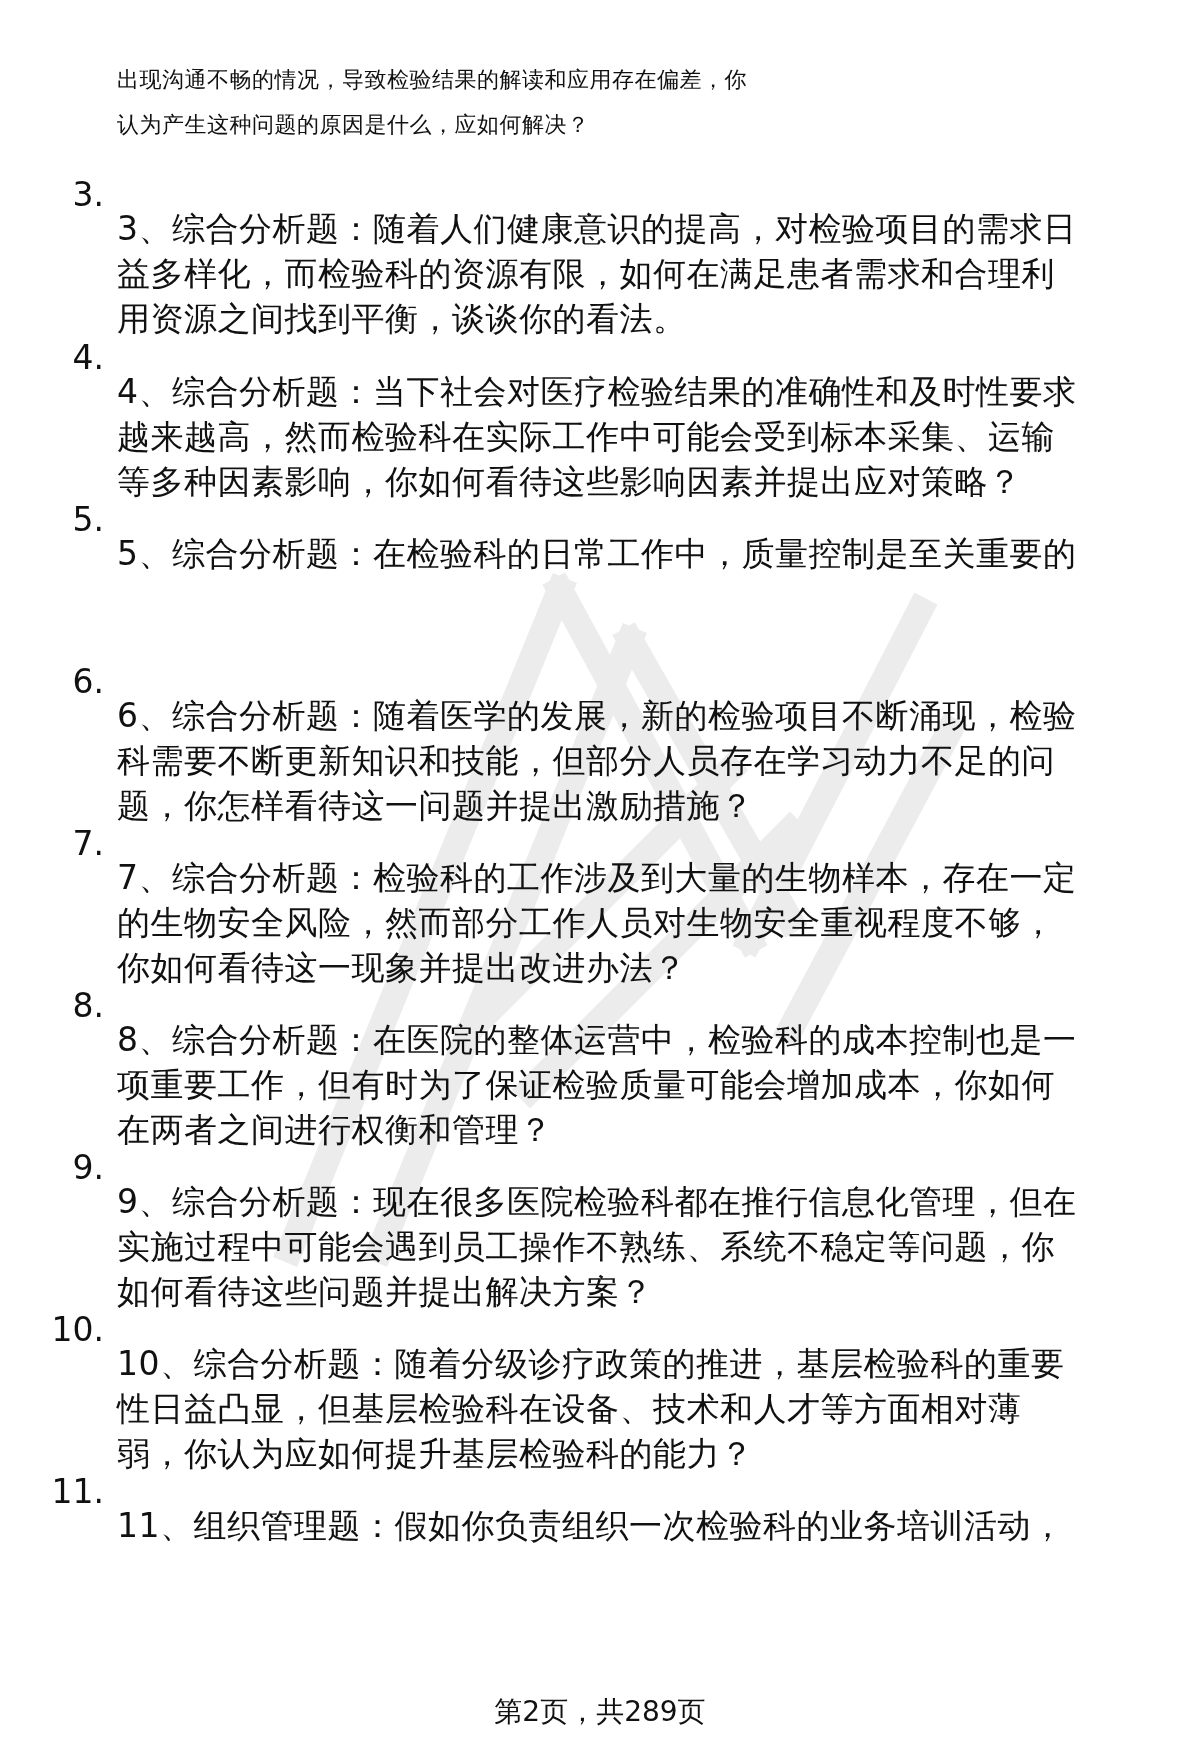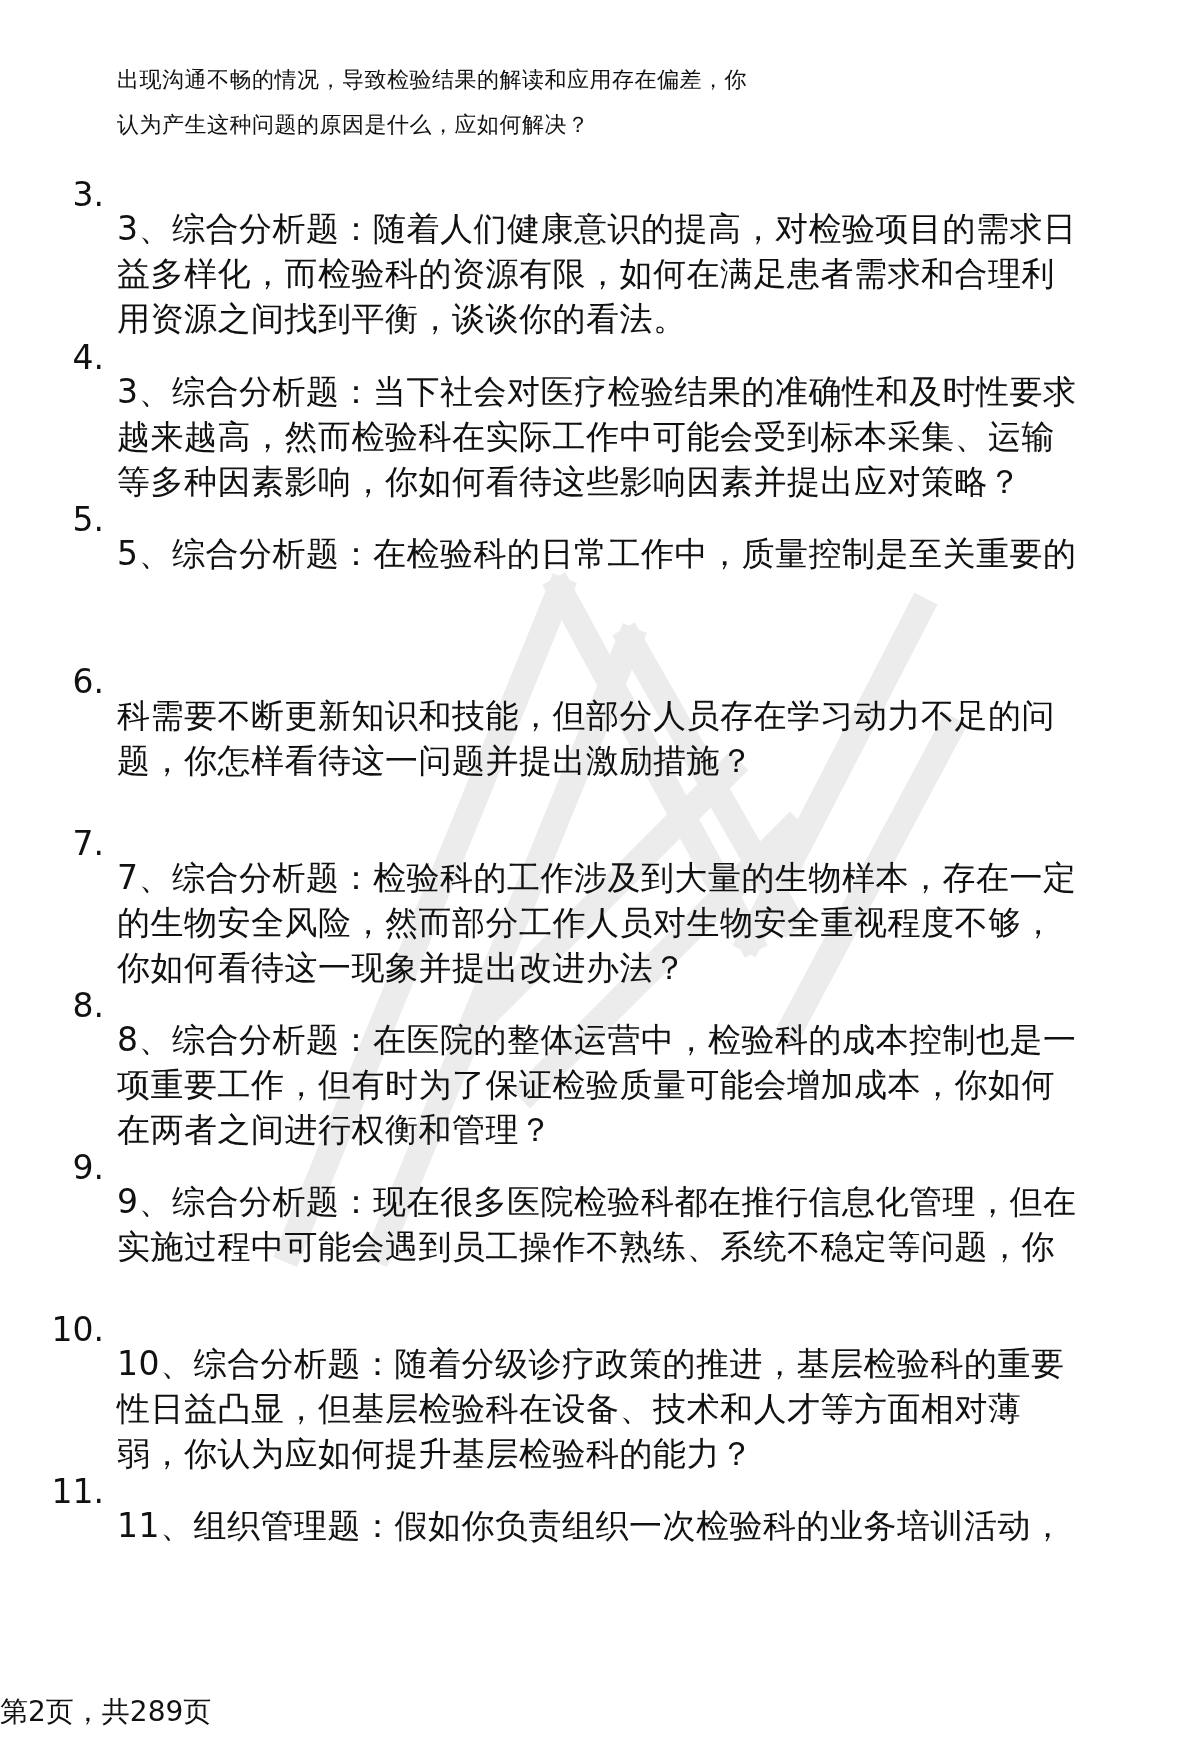--- a/index.html
+++ b/index.html
@@ -63,21 +63,21 @@
   }
   .q .line {
     display: block;
     white-space: nowrap;
   }
   .footer {
     position: absolute;
     left: 0;
     width: 1200px;
     top: 1692px;
-    text-align: left;
+    text-align: center;
     font-size: 28px;
     line-height: 40px;
   }
 </style>
 </head>
 <body>
 
 <svg class="watermark" viewBox="0 0 760 820" xmlns="http://www.w3.org/2000/svg">
   <g fill="none" stroke="#000" stroke-width="26" stroke-linecap="square">
     <path d="M60 780 L330 120"></path>
@@ -103,36 +103,37 @@
     <div class="body">
       <span class="line">3、综合分析题：随着人们健康意识的提高，对检验项目的需求日</span>
       <span class="line">益多样化，而检验科的资源有限，如何在满足患者需求和合理利</span>
       <span class="line">用资源之间找到平衡，谈谈你的看法。</span>
     </div>
   </div>
 
   <div class="q" style="top:335px;">
     <span class="num">4.</span>
     <div class="body">
-      <span class="line">3、综合分析题：当下社会对医疗检验结果的准确性和及时性要求</span>
+      <span class="line">4、综合分析题：当下社会对医疗检验结果的准确性和及时性要求</span>
       <span class="line">越来越高，然而检验科在实际工作中可能会受到标本采集、运输</span>
       <span class="line">等多种因素影响，你如何看待这些影响因素并提出应对策略？</span>
     </div>
   </div>
 
   <div class="q" style="top:497px;">
     <span class="num">5.</span>
     <div class="body">
       <span class="line">5、综合分析题：在检验科的日常工作中，质量控制是至关重要的</span>
     </div>
   </div>
 
   <div class="q" style="top:659px;">
     <span class="num">6.</span>
     <div class="body">
+      <span class="line">6、综合分析题：随着医学的发展，新的检验项目不断涌现，检验</span>
       <span class="line">科需要不断更新知识和技能，但部分人员存在学习动力不足的问</span>
       <span class="line">题，你怎样看待这一问题并提出激励措施？</span>
     </div>
   </div>
 
   <div class="q" style="top:821px;">
     <span class="num">7.</span>
     <div class="body">
       <span class="line">7、综合分析题：检验科的工作涉及到大量的生物样本，存在一定</span>
       <span class="line">的生物安全风险，然而部分工作人员对生物安全重视程度不够，</span>
@@ -147,20 +148,21 @@
       <span class="line">项重要工作，但有时为了保证检验质量可能会增加成本，你如何</span>
       <span class="line">在两者之间进行权衡和管理？</span>
     </div>
   </div>
 
   <div class="q" style="top:1145px;">
     <span class="num">9.</span>
     <div class="body">
       <span class="line">9、综合分析题：现在很多医院检验科都在推行信息化管理，但在</span>
       <span class="line">实施过程中可能会遇到员工操作不熟练、系统不稳定等问题，你</span>
+      <span class="line">如何看待这些问题并提出解决方案？</span>
     </div>
   </div>
 
   <div class="q" style="top:1307px;">
     <span class="num">10.</span>
     <div class="body">
       <span class="line">10、综合分析题：随着分级诊疗政策的推进，基层检验科的重要</span>
       <span class="line">性日益凸显，但基层检验科在设备、技术和人才等方面相对薄</span>
       <span class="line">弱，你认为应如何提升基层检验科的能力？</span>
     </div>

